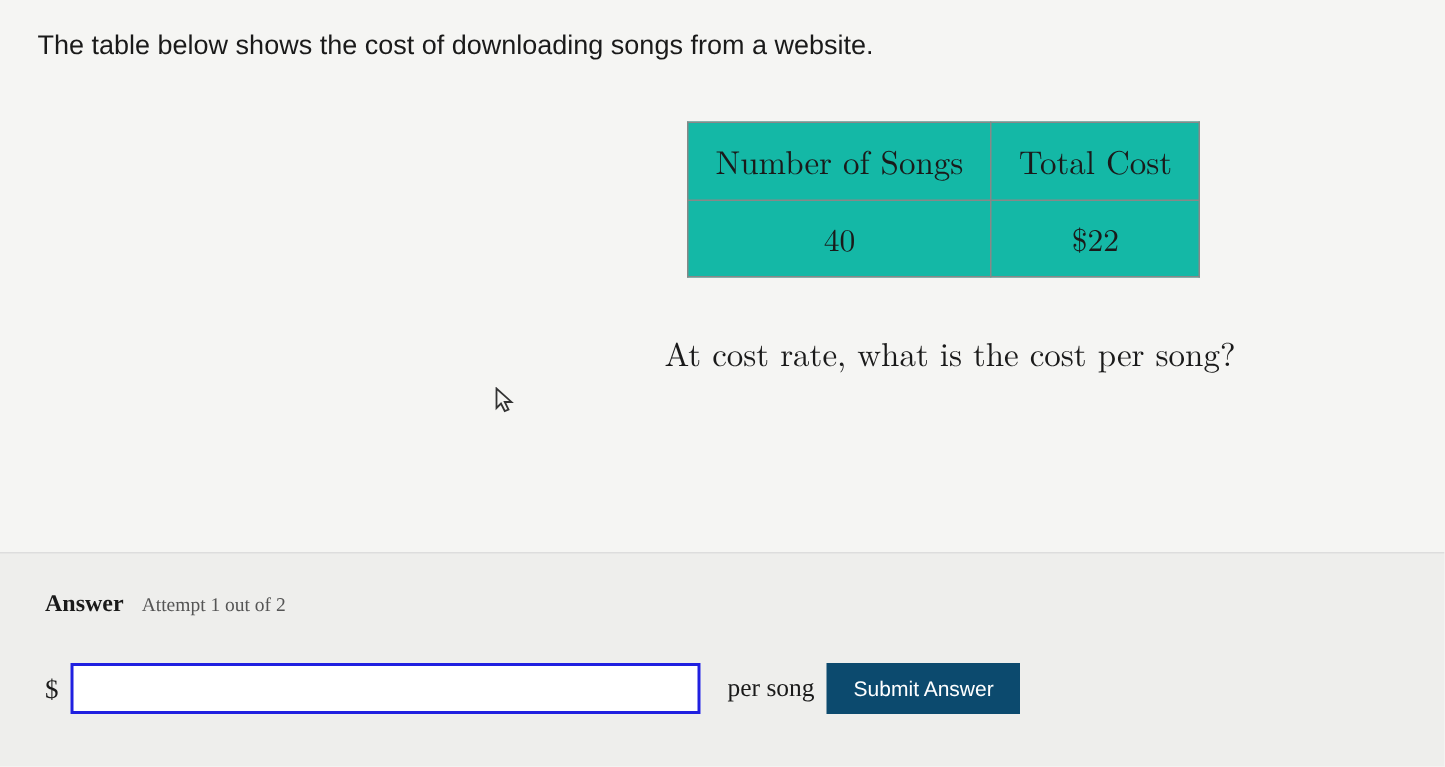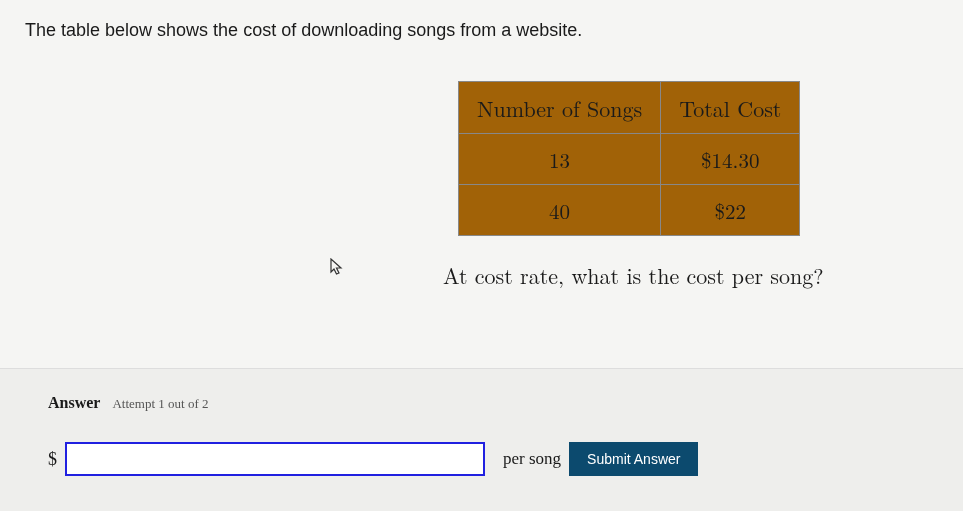--- a/index.html
+++ b/index.html
@@ -24,24 +24,24 @@
     .content-area {
       display: flex;
       justify-content: flex-end;
       padding-right: 30px;
     }
     .right-column {
       width: 450px;
     }
     table.data-table {
       border-collapse: collapse;
-      background: #a16207;
+      background: #14b8a6;
       font-family: 'Latin Modern Roman', 'Computer Modern', Georgia, serif;
       font-size: 21px;
-      margin-bottom: 23px;
+      margin-bottom: 35px;
     }
     table.data-table th,
     table.data-table td {
       border: 1px solid #888;
       padding: 10px 18px;
       text-align: center;
       font-weight: normal;
     }
     table.data-table th {
       font-size: 22px;
@@ -51,21 +51,21 @@
       font-size: 22px;
       white-space: nowrap;
       margin-left: -15px;
     }
     .answer-section {
       position: absolute;
       bottom: 0;
       left: 0;
       right: 0;
       background: #eeeeec;
-      padding: 25px 30px 35px 48px;
+      padding: 25px 30px 35px 30px;
       border-top: 1px solid #ddd;
     }
     .answer-header {
       margin-bottom: 30px;
     }
     .answer-label {
       font-weight: bold;
       font-size: 16px;
       font-family: Georgia, serif;
     }
@@ -124,24 +124,20 @@
   <div class="right-column">
     <table class="data-table">
       <thead>
         <tr>
           <th>Number of Songs</th>
           <th>Total Cost</th>
         </tr>
       </thead>
       <tbody>
         <tr>
-          <td>13</td>
-          <td>$14.30</td>
-        </tr>
-        <tr>
           <td>40</td>
           <td>$22</td>
         </tr>
       </tbody>
     </table>
     <div class="question-text">At cost rate, what is the cost per song?</div>
   </div>
 </div>
 
 <svg class="cursor-icon" viewBox="0 0 14 18">

